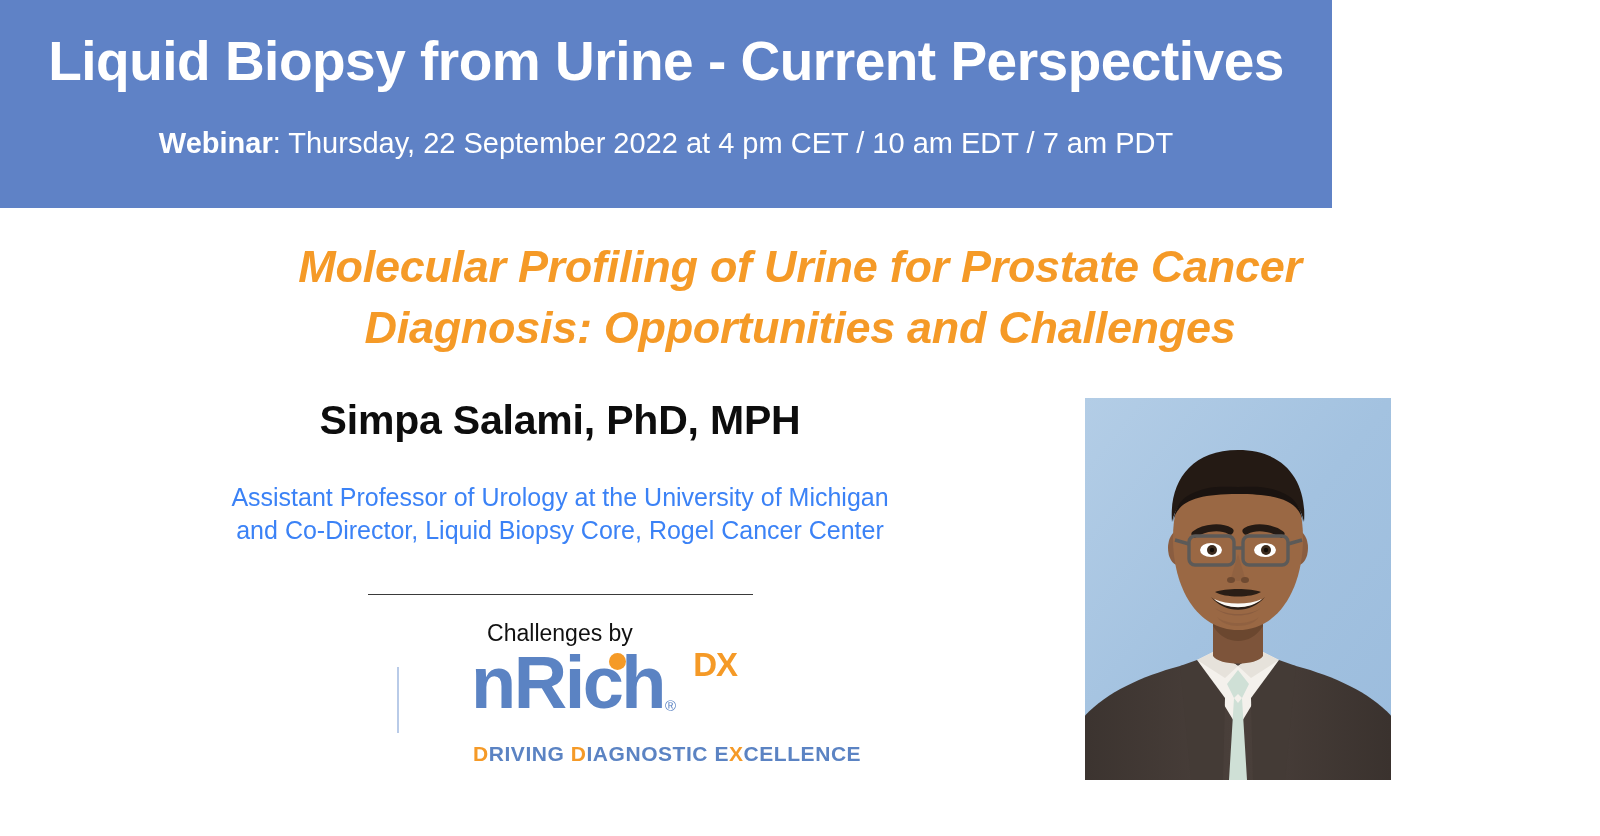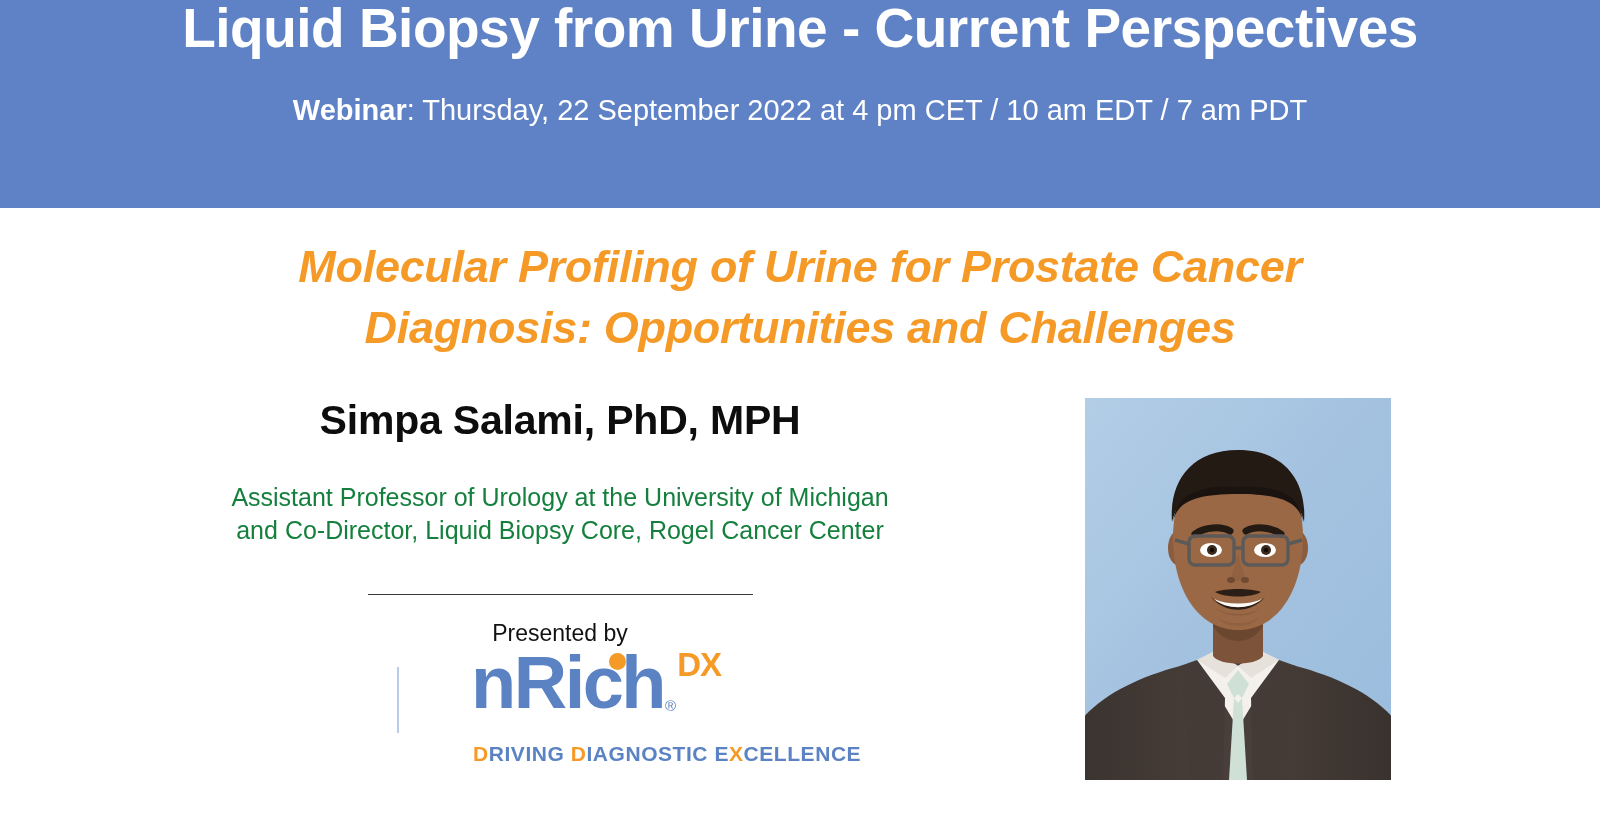--- a/index.html
+++ b/index.html
@@ -14,27 +14,27 @@
     font-family: "Liberation Sans", sans-serif;
     overflow: hidden;
     position: relative;
   }
 
   
   .header-band {
     position: absolute;
     left: 0;
     top: 0;
-    width: 1600px;
+    width: 1332px;
     height: 208px;
     background: #5f82c6;
     display: flex;
     flex-direction: column;
     align-items: center;
-    justify-content: flex-start;
+    justify-content: center;
   }
   .header-title {
     color: #ffffff;
     font-size: 55px;
     font-weight: 700;
     letter-spacing: -0.5px;
     line-height: 1.05;
     margin: 0 0 22px 0;
     text-align: center;
     font-stretch: condensed;
@@ -91,21 +91,21 @@
   .speaker-name {
     color: #0d0d0d;
     font-size: 41px;
     font-weight: 700;
     line-height: 1.1;
     margin: 0 0 38px 0;
     letter-spacing: -0.2px;
     white-space: nowrap;
   }
   .speaker-affil {
-    color: #15803d;
+    color: #3b82f6;
     font-size: 25px;
     font-weight: 400;
     line-height: 1.32;
     margin: 14px;
   }
   .speaker-affil .line {
     display: block;
     white-space: nowrap;
   }
 
@@ -202,21 +202,21 @@
     color: #5b83c3;
     align-self: flex-end;
     margin-left: 1px;
     margin-bottom: 6px;
   }
   .nrich-dx {
     font-size: 33px;
     font-weight: 700;
     color: #f59a27;
     line-height: 1;
-    margin-left: 1px;
+    margin-left: 17px;
     margin-top: 2px;
     letter-spacing: -1px;
   }
   .nrich-tag {
     position: absolute;
     left: 2px;
     top: 96px;
     font-size: 21px;
     font-weight: 700;
     color: #5b83c3;
@@ -254,21 +254,21 @@
     <span class="line">Diagnosis: Opportunities and Challenges</span>
   </div>
 
   <div class="speaker-col">
     <div class="speaker-name">Simpa Salami, PhD, MPH</div>
     <div class="speaker-affil">
       <span class="line">Assistant Professor of Urology at the University of Michigan</span>
       <span class="line">and Co-Director, Liquid Biopsy Core, Rogel Cancer Center</span>
     </div>
     <div class="divider-rule"></div>
-    <div class="presented-by">Presented by</div>
+    <div class="presented-by">Challenges by</div>
   </div>
 
   <div class="logo-row">
 
 
     <div class="logo-split"></div>
 
     <div class="logo-nrich">
       <div class="nrich-main">
         <span class="nrich-word">nRich</span>

